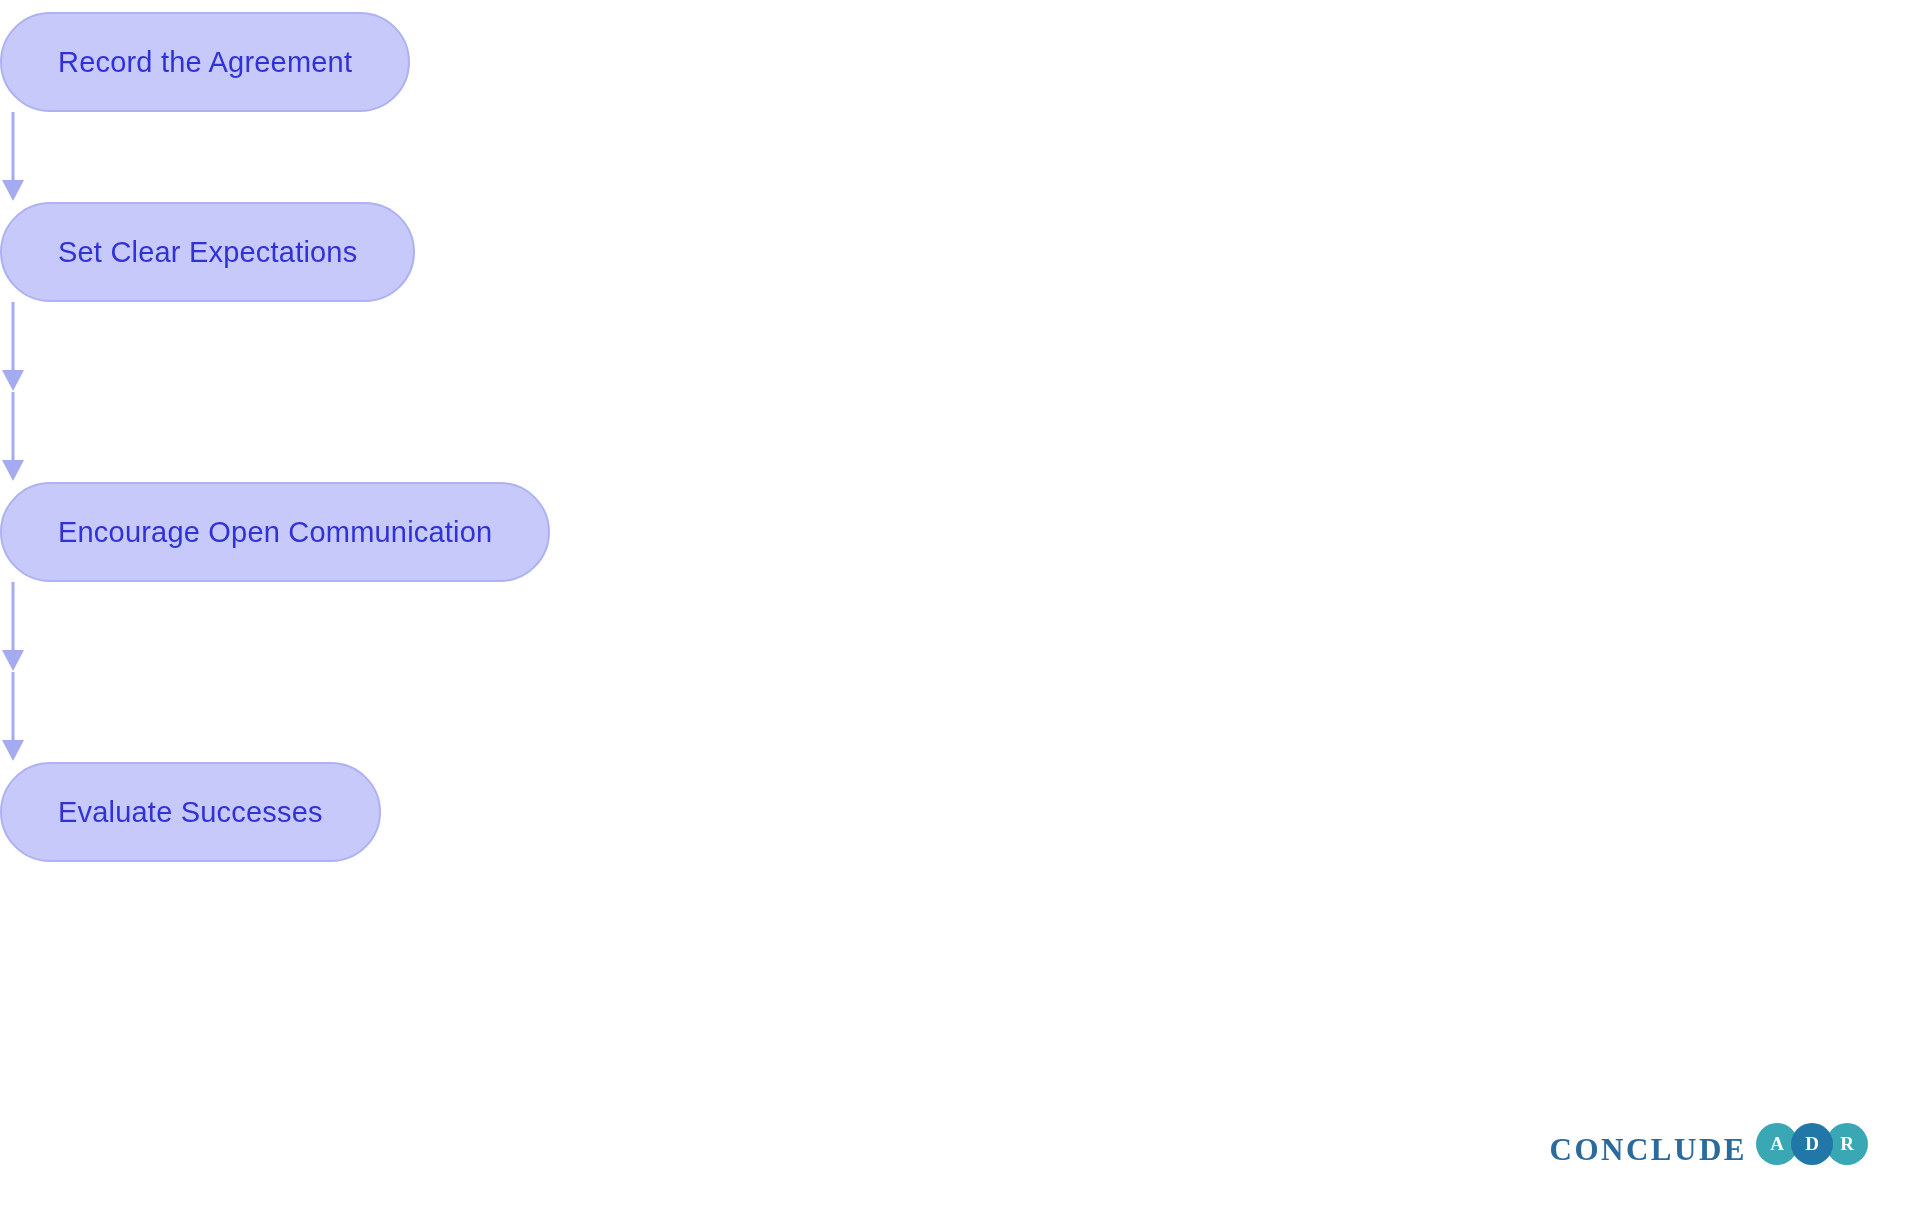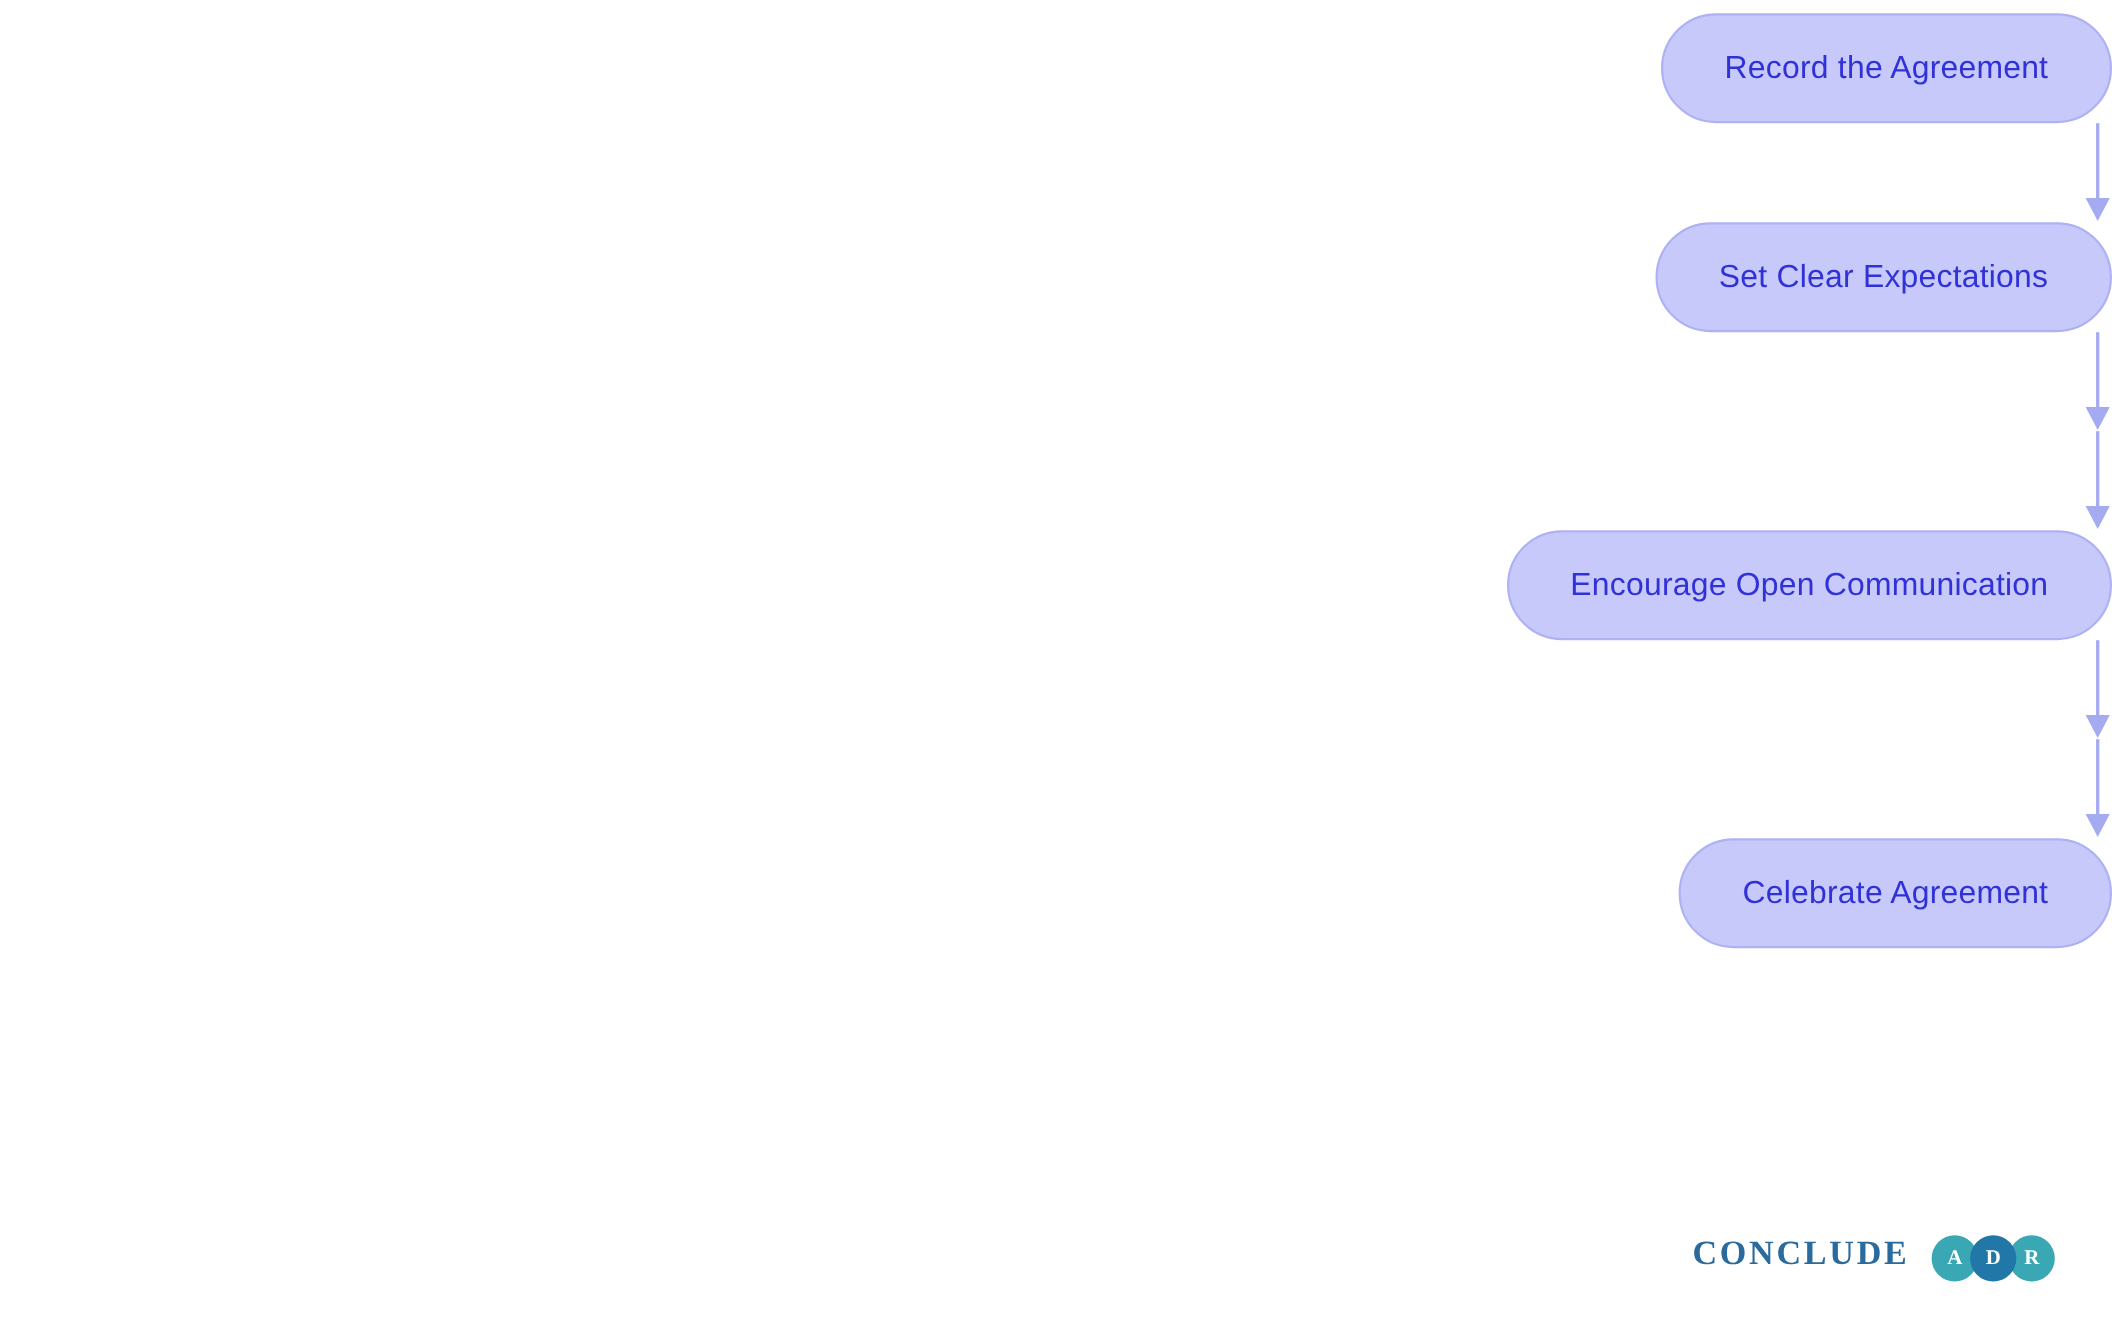--- a/index.html
+++ b/index.html
@@ -23,21 +23,21 @@
     height: 1215px;
   }
 
   .flow-column {
     position: absolute;
     left: 0;
     top: 12px;
     width: 1920px;
     display: flex;
     flex-direction: column;
-    align-items: flex-end;
+    align-items: flex-start;
   }
 
   .node {
     box-sizing: border-box;
     height: 100px;
     border-radius: 50px;
     background: #c6c9fa;
     border: 2px solid #aeb2f2;
     display: flex;
     align-items: center;
@@ -82,22 +82,22 @@
     border-right: 11px solid transparent;
     border-top: 21px solid #a5abf0;
   }
 
   
   #logo {
     position: absolute;
     right: 52px;
     bottom: 50px;
     display: flex;
-    align-items: flex-start;
-    gap: 20px;
+    align-items: flex-end;
+    gap: 9px;
   }
 
   .logo-word {
     font-family: "Liberation Serif", serif;
     font-weight: 700;
     font-size: 31px;
     letter-spacing: 2.5px;
     color: #2a6a9c;
     line-height: 1;
   }
@@ -165,21 +165,21 @@
       <div class="head"></div>
     </div>
 
 
     <div class="connector">
       <div class="line"></div>
       <div class="head"></div>
     </div>
 
     <div class="node">
-      <span class="node-label">Celebrate Agreement</span>
+      <span class="node-label">Evaluate Successes</span>
     </div>
 
   </div>
 
   <div id="logo">
     <span class="logo-word">CONCLUDE</span>
     <span class="logo-circles">
       <span class="logo-circle c-a">A</span>
       <span class="logo-circle c-d">D</span>
       <span class="logo-circle c-r">R</span>

